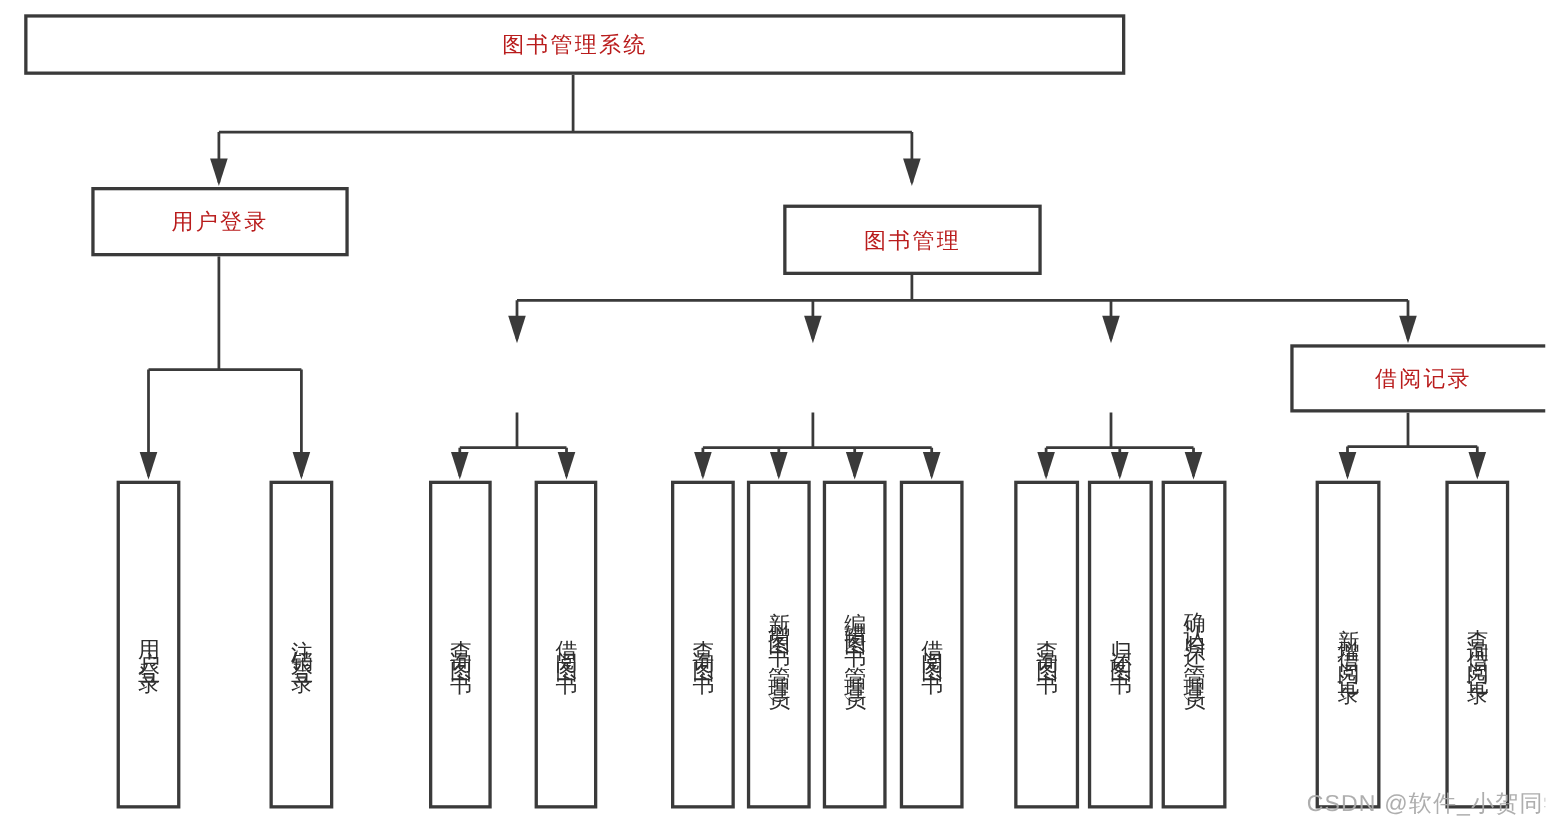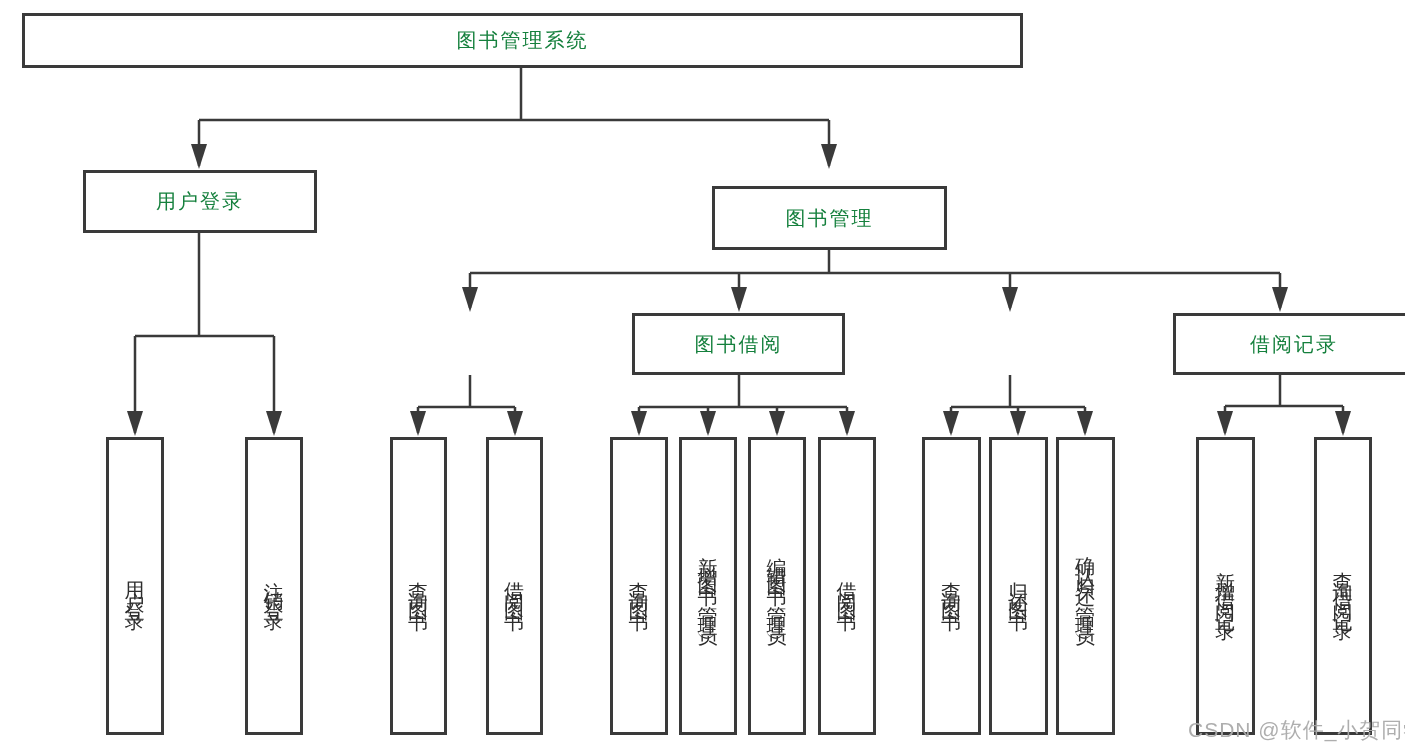--- a/index.html
+++ b/index.html
@@ -22,21 +22,21 @@
     box-sizing: border-box;
     border: 3px solid #3a3a3a;
     background: #ffffff;
     display: flex;
     align-items: center;
     justify-content: center;
     z-index: 2;
   }
   .hnode .label {
     font-size: 20px;
-    color: #15803d;
+    color: #b91c1c;
     letter-spacing: 2px;
     white-space: nowrap;
   }
   .vnode {
     position: absolute;
     box-sizing: border-box;
     border: 3px solid #3a3a3a;
     background: #ffffff;
     display: flex;
     align-items: center;
@@ -112,23 +112,20 @@
     <span class="label">图书管理系统</span>
   </div>
 
   <div class="hnode" style="left:83px; top:170px; width:234px; height:63px;">
     <span class="label">用户登录</span>
   </div>
   <div class="hnode" style="left:712px; top:186px; width:235px; height:64px;">
     <span class="label">图书管理</span>
   </div>
 
-  <div class="hnode" style="left:632px; top:313px; width:213px; height:62px;">
-    <span class="label">图书借阅</span>
-  </div>
   <div class="hnode" style="left:1173px; top:313px; width:242px; height:62px;">
     <span class="label">借阅记录</span>
   </div>
 
   <div class="vnode" style="left:106px; top:437px; width:58px; height:298px;">
     <span class="vlabel">用户登录</span>
   </div>
   <div class="vnode" style="left:245px; top:437px; width:58px; height:298px;">
     <span class="vlabel">注销登录</span>
   </div>

